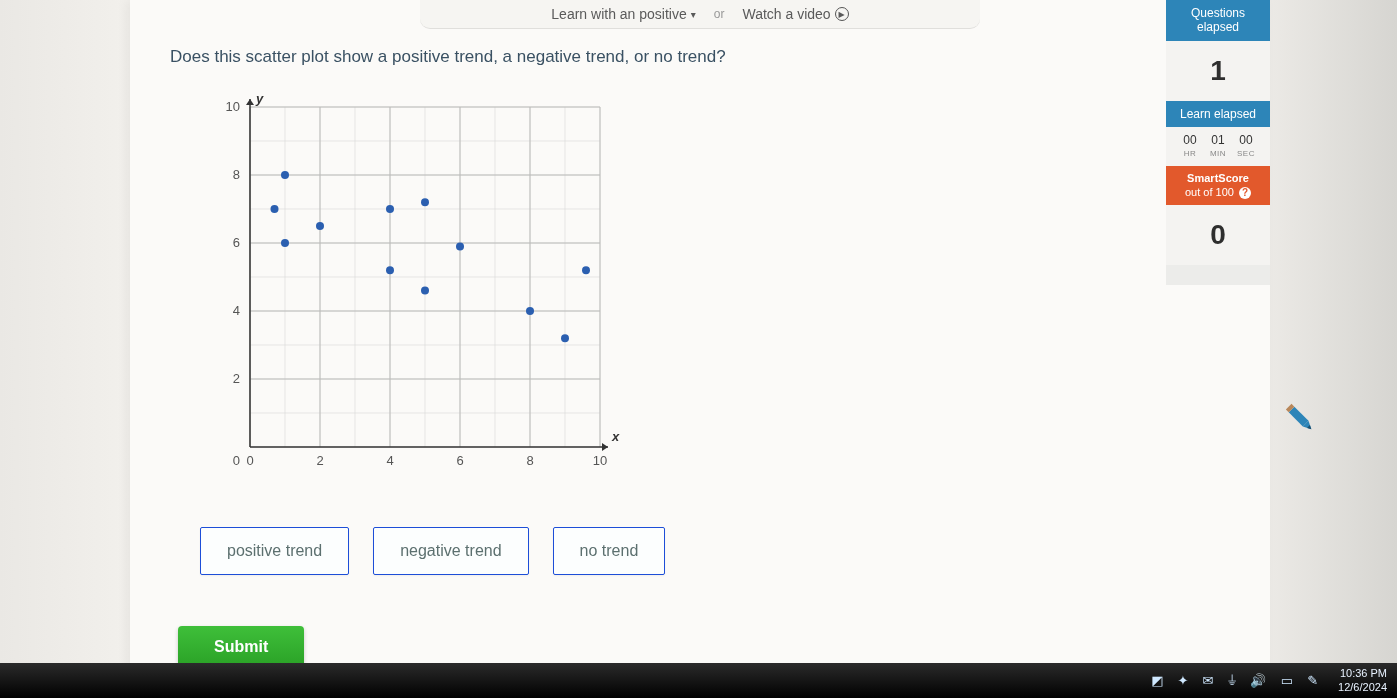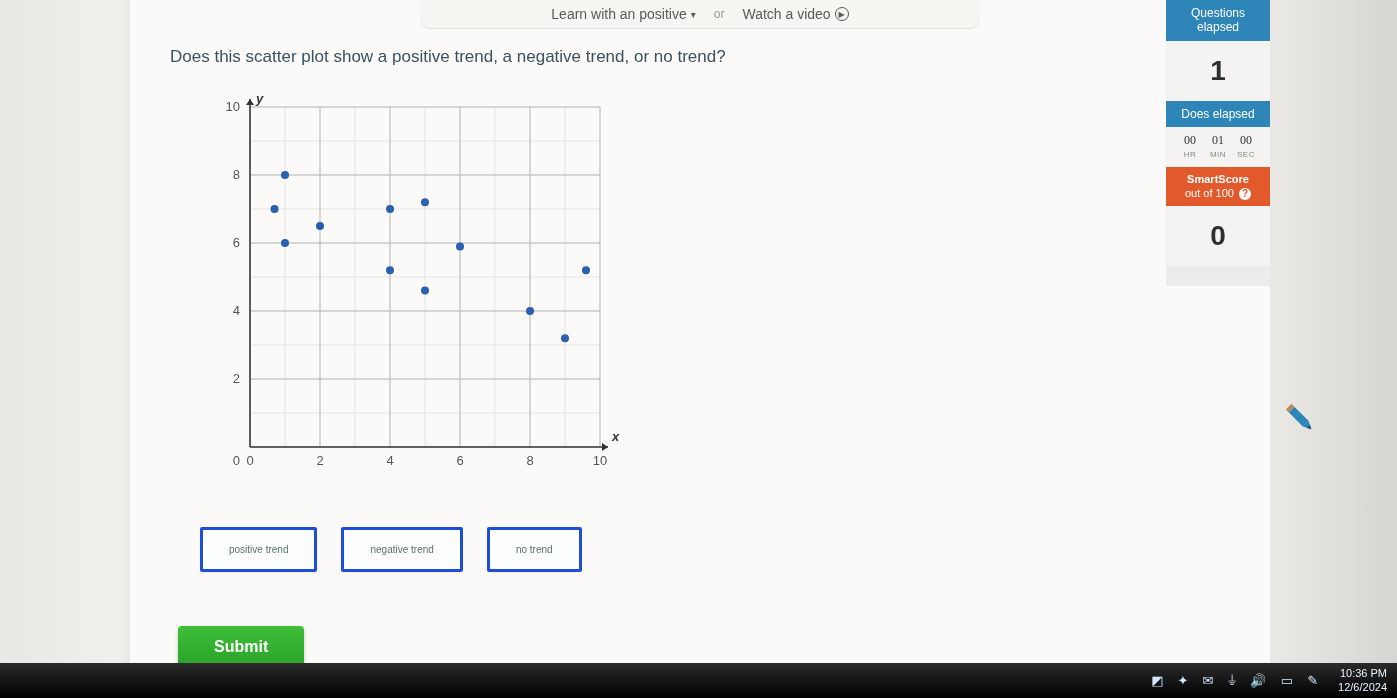--- a/index.html
+++ b/index.html
@@ -68,24 +68,24 @@
   }
   svg.chart { display:block; }
   
   .answers {
     display: flex;
     gap: 24px;
     margin-left: 30px;
     margin-bottom: 40px;
   }
   .answer-btn {
-    border: 3px solid #1d4ed8;
+    border: 1px solid #1d4ed8;
     background: #fcfefe;
     color: #5c706f;
-    font-size: 10px;
+    font-size: 16px;
     padding: 14px 26px;
     cursor: pointer;
     border-radius: 2px;
     box-shadow: 0 1px 2px rgba(0,0,0,0.05);
   }
   
   .submit-btn {
     position: absolute;
     left: 48px;
     bottom: 12px;
@@ -118,21 +118,21 @@
   }
   .side-big {
     font-size: 28px;
     font-weight: bold;
     color: #2e2e2e;
     padding: 14px 0;
     background: #f4f3f1;
   }
   .time-row {
     display:flex; justify-content:center; gap:0;
-    background:#f4f3f1; padding: 6px 0 2px; font-family: Liberation Serif, serif;
+    background:#f4f3f1; padding: 6px 0 2px;
   }
   .time-cell { width: 28px; font-size: 12px; color:#333; }
   .time-labels { display:flex; justify-content:center; gap:0; background:#f4f3f1; padding-bottom:8px;}
   .time-label { width:28px; font-size:8px; color:#888; letter-spacing:0.5px;}
   .side-red {
     background: #e2592c;
     color:#fff;
     font-size:11px;
     padding:5px 4px;
     line-height:1.3;
@@ -262,21 +262,21 @@
 
   <button class="submit-btn">Submit</button>
 
   <div class="sidebar">
     <div class="side-block-blue">
       <span>Questions elapsed</span>
     </div>
     <div class="side-big">1</div>
 
     <div class="side-block-blue">
-      <span>Does elapsed</span>
+      <span>Learn elapsed</span>
     </div>
     <div class="time-row">
       <div class="time-cell">00</div>
       <div class="time-cell">01</div>
       <div class="time-cell">00</div>
     </div>
     <div class="time-labels">
       <div class="time-label">HR</div>
       <div class="time-label">MIN</div>
       <div class="time-label">SEC</div>

